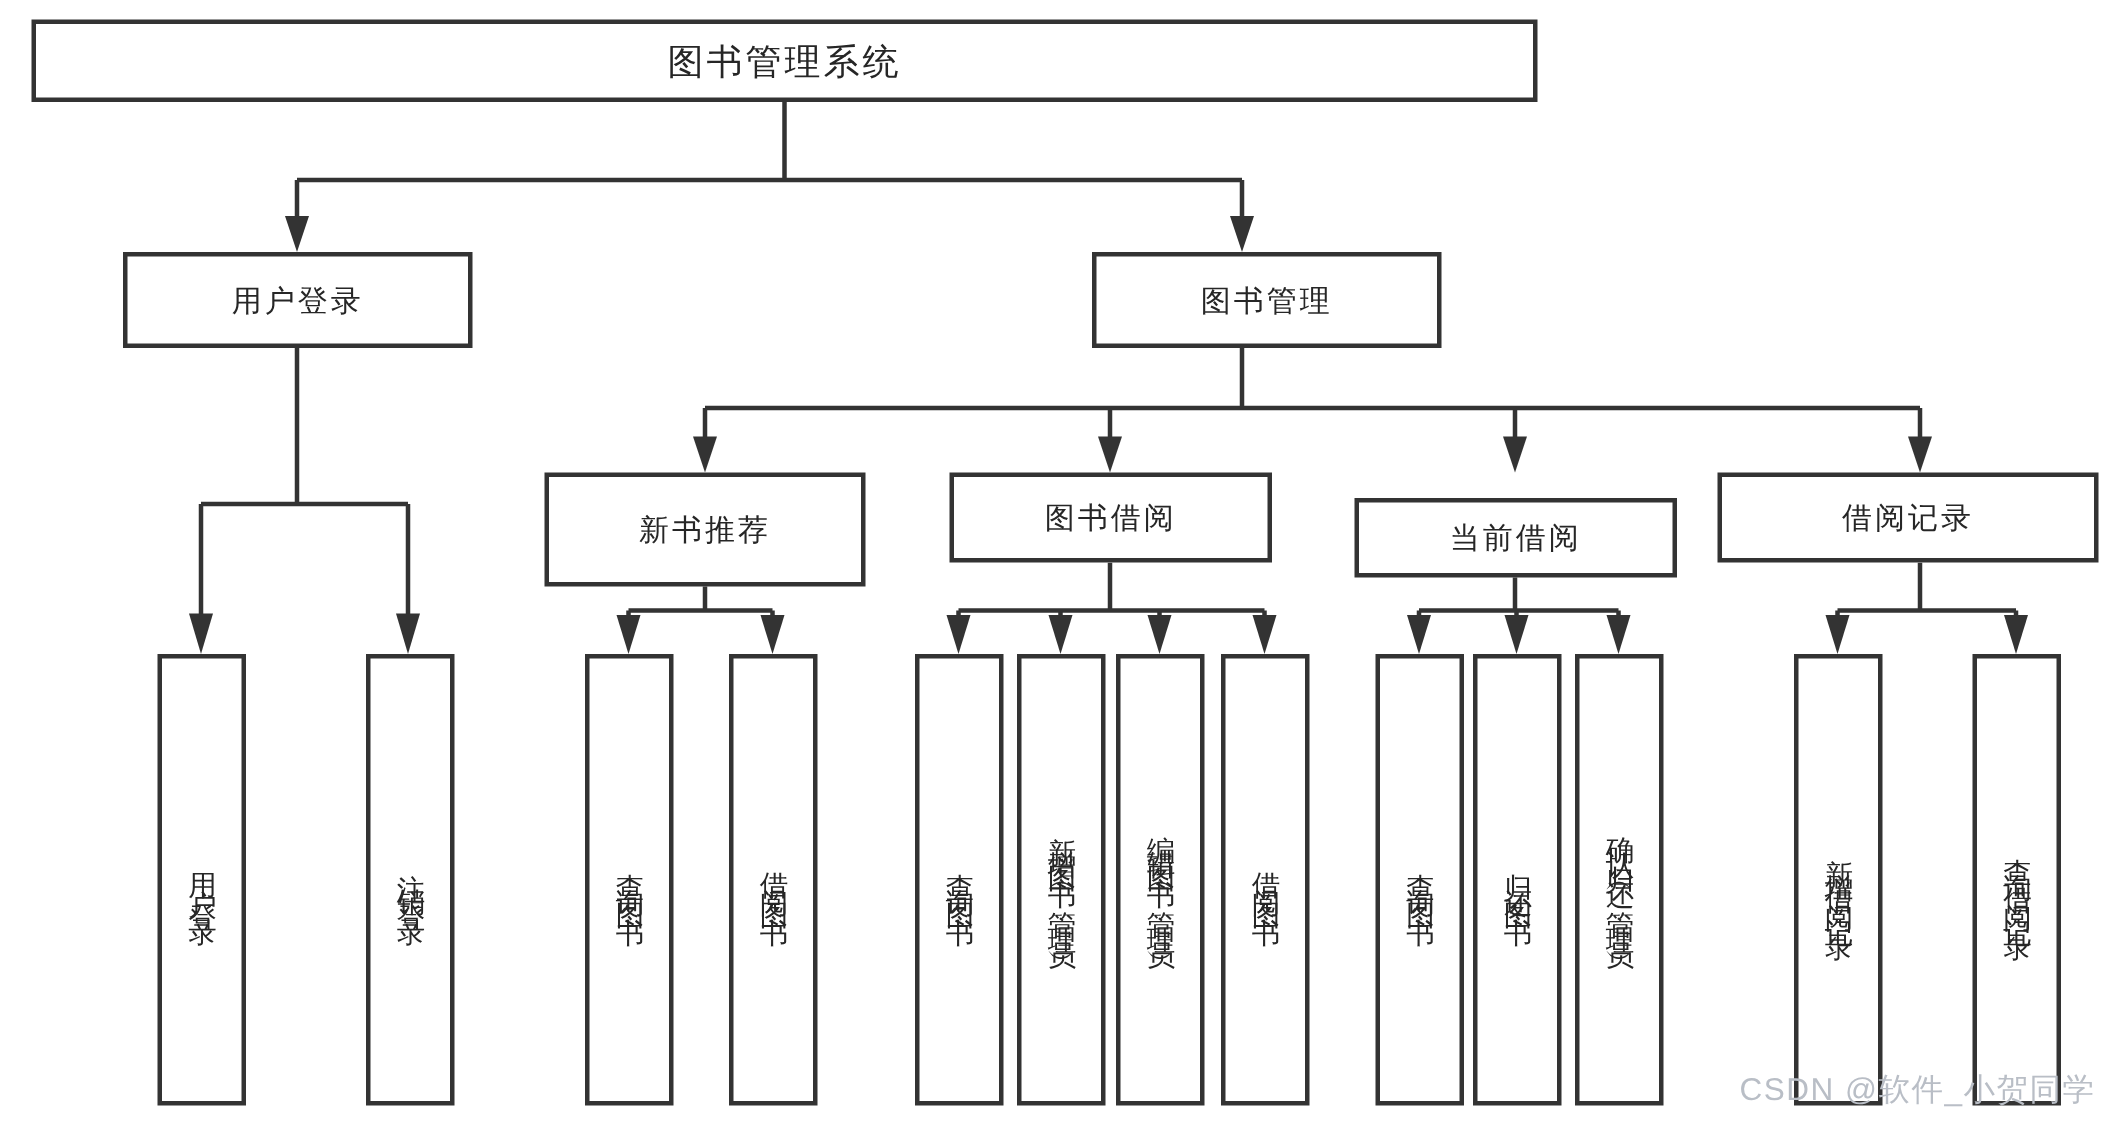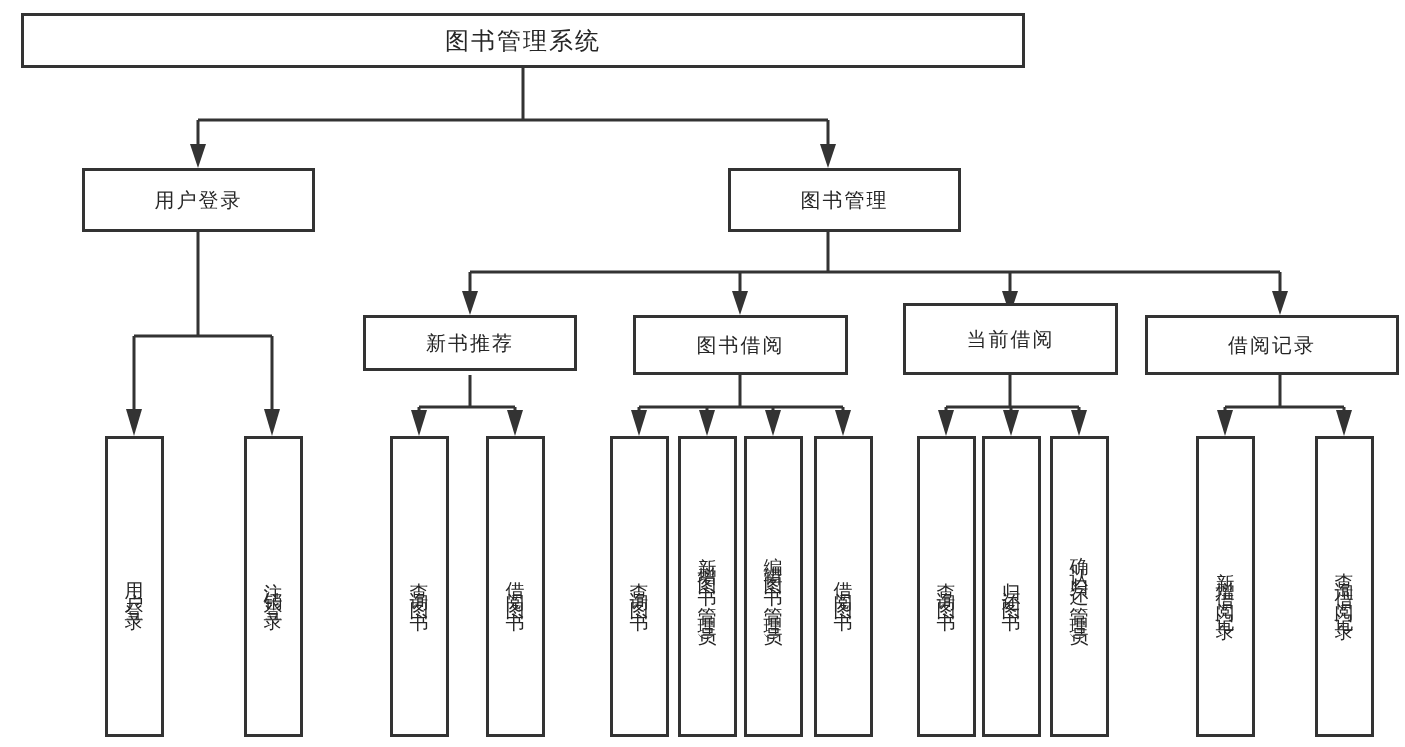--- a/index.html
+++ b/index.html
@@ -35,23 +35,23 @@
     font-size:21px;
     color:#b9bec6;
     letter-spacing:1px;
     z-index:5;
     white-space:nowrap;
   }
   
   #n-root{left:21px;top:13px;width:1004px;height:55px;}
   #n-login{left:82px;top:168px;width:233px;height:64px;}
   #n-bookmgmt{left:712px;top:168px;width:233px;height:64px;margin-left:16px;}
-  #n-newbook{left:363px;top:315px;width:214px;height:56px;}
+  #n-newbook{left:363px;top:315px;width:214px;height:76px;}
   #n-borrow{left:633px;top:315px;width:215px;height:60px;}
-  #n-current{left:903px;top:303px;width:215px;height:72px;}
+  #n-current{left:903px;top:332px;width:215px;height:53px;}
   #n-records{left:1145px;top:315px;width:254px;height:60px;}
   .v-box{top:436px;width:59px;height:301px;}
   #v1{left:105px;}  #v2{left:244px;}
   #v3{left:390px;}  #v4{left:486px;}
   #v5{left:610px;}  #v6{left:678px;}  #v7{left:744px;}  #v8{left:814px;}
   #v9{left:917px;}  #v10{left:982px;} #v11{left:1050px;}
   #v12{left:1196px;} #v13{left:1315px;}
 </style>
 </head>
 <body>
@@ -141,13 +141,14 @@
   <div class="box v-box" id="v11">
     <span>确认归还（管理员）</span>
   </div>
   <div class="box v-box" id="v12">
     <span>新增借阅记录</span>
   </div>
   <div class="box v-box" id="v13">
     <span>查询借阅记录</span>
   </div>
 
+  <div class="watermark">CSDN @软件_小贺同学</div>
 </div>
 
 </body></html>

